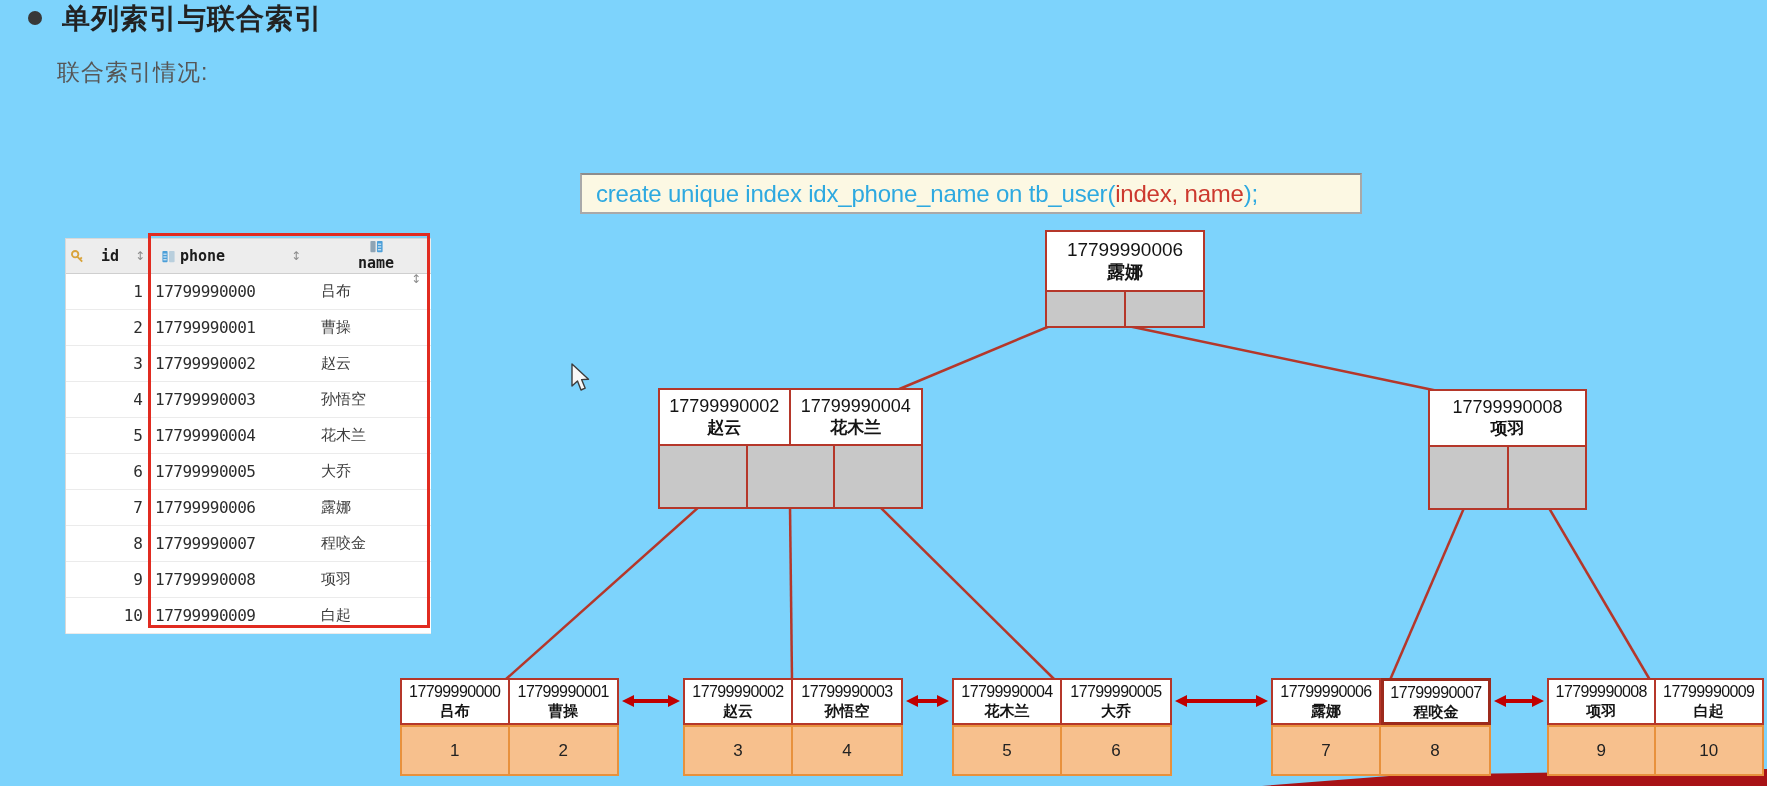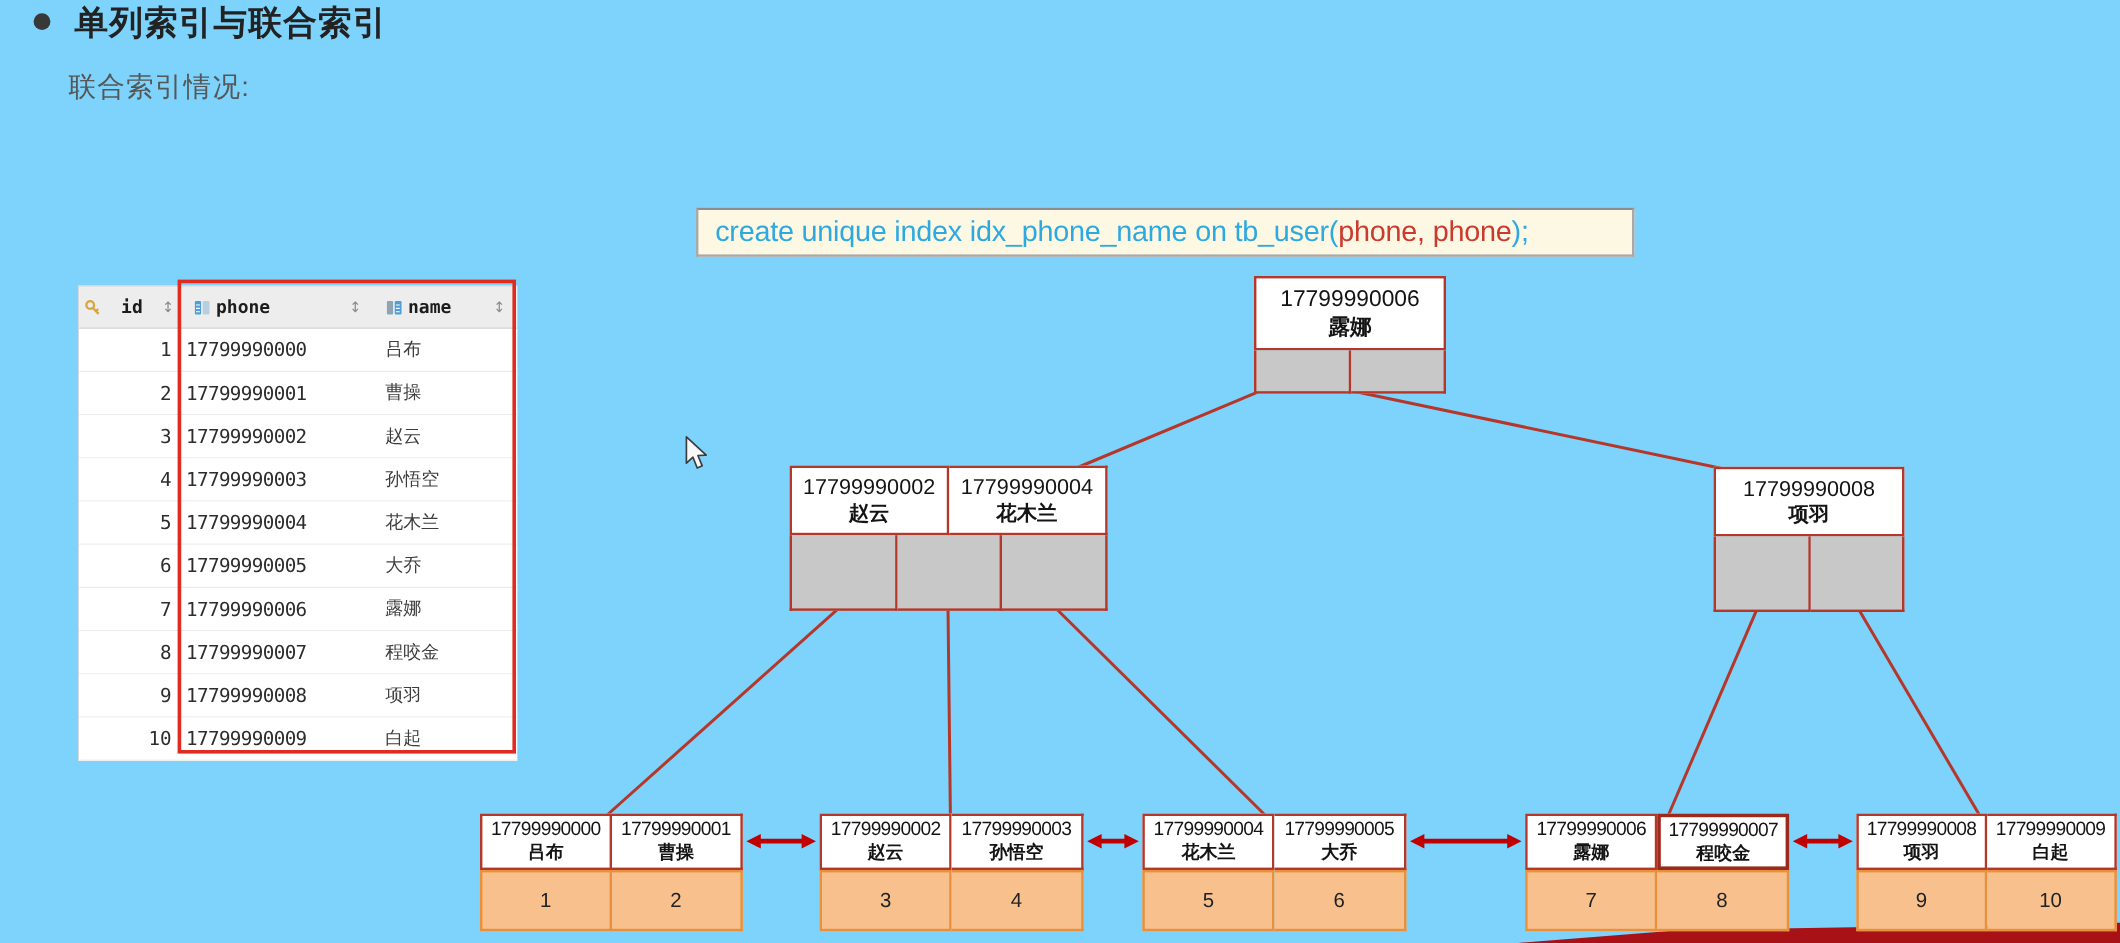--- a/index.html
+++ b/index.html
@@ -13,21 +13,21 @@
 
   
   .dtable{position:absolute;left:65px;top:238px;width:365px;background:#fff;
           border-left:1px solid #d8d8d8;border-top:1px solid #d8d8d8;z-index:2;
           font-family:"DejaVu Sans Mono",monospace;}
   .thead{display:flex;height:34px;background:#ededed;border-bottom:1px solid #cfcfcf;
          font-size:15px;font-weight:700;color:#1c1c1c;}
   .th{display:flex;align-items:center;box-sizing:border-box;}
   .th-id{width:83px;justify-content:flex-end;padding-right:4px;gap:12px;}
   .th-phone{width:162px;padding-left:12px;}
-  .th-name{width:120px;padding-left:10px;}
+  .th-name{width:120px;padding-left:10px;flex-direction:column;}
   .th .lbl{margin:0 4px;}
   .sort{font-family:"DejaVu Sans",sans-serif;font-size:12px;color:#8a8a8a;font-weight:400;}
   .th-phone .sort,.th-name .sort{margin-left:auto;margin-right:10px;}
   .icn{width:15px;height:15px;flex:0 0 15px;}
   .trow{display:flex;height:35px;border-bottom:1px solid #ebebeb;background:#fff;
         font-size:16px;color:#2d2d2d;}
   .td{box-sizing:border-box;display:flex;align-items:center;}
   .td-id{width:83px;justify-content:flex-end;padding-right:6px;}
   .td-phone{width:162px;padding-left:6px;letter-spacing:-0.5px;}
   .td-name{width:120px;padding-left:10px;font-family:"Liberation Sans",sans-serif;font-size:15px;color:#3d3d3d;}
@@ -211,21 +211,21 @@
     <div class="trow">
       <div class="td td-id">10</div>
       <div class="td td-phone">17799990009</div>
       <div class="td td-name">白起</div>
     </div>
   </div>
   <div class="hl-rect"></div>
 
   <div class="sqlbox">
     <span class="code-blue">create unique index idx_phone_name on tb_user(</span>
-      <span class="code-red">phone, phone</span>
+      <span class="code-red">index, name</span>
       <span class="code-blue">);</span>
   </div>
 
   <div class="node" id="root-node">
     <div class="krow">
       <div class="kcell">
         <div class="kphone">17799990006</div>
         <div class="kname">露娜</div>
       </div>
     </div>

